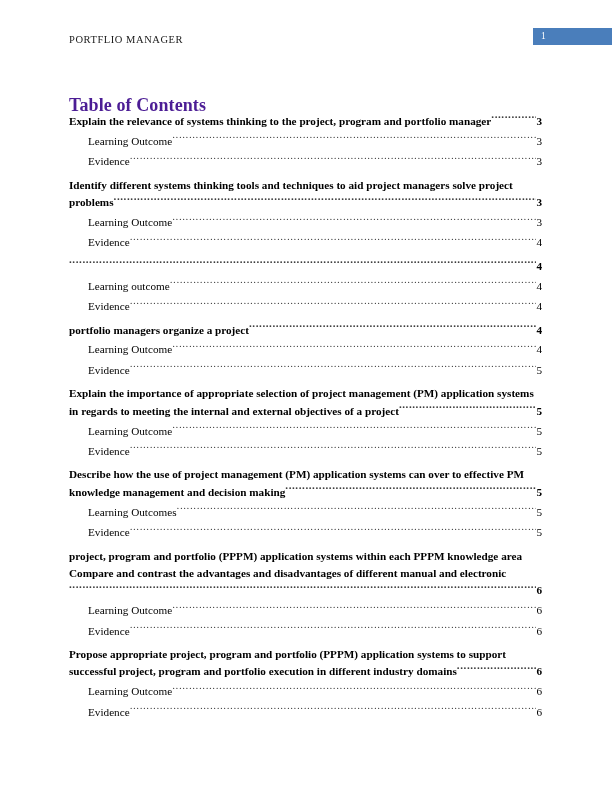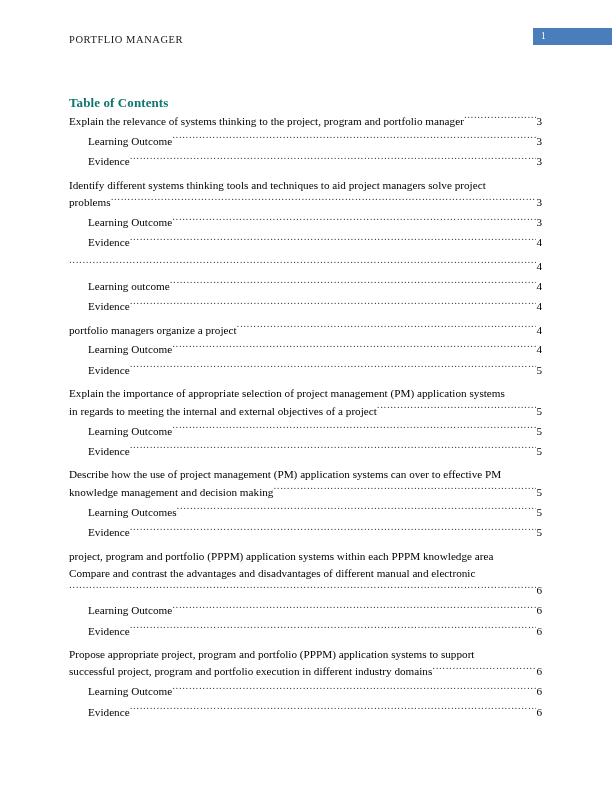--- a/index.html
+++ b/index.html
@@ -43,23 +43,23 @@
     line-height: 17px;
     padding-left: 8px;
     box-sizing: border-box;
   }
 
   
   .toc-title {
     position: absolute;
     top: 95px;
     left: 69px;
-    font-size: 13px;
+    font-size: 18px;
     font-weight: bold;
-    color: #0f766e;
+    color: #4c1d95;
     letter-spacing: 0.1px;
   }
 
   
   .toc {
     position: absolute;
     top: 113px;
     left: 69px;
     width: 473px;
   }
@@ -69,20 +69,21 @@
     text-decoration: none;
     color: #000000;
     font-size: 11.2px;
     line-height: 17.4px;
     position: relative;
   }
   .toc-entry.level-1 {
     margin-left: 0;
     margin-top: 0;
     margin-bottom: 2.5px;
+    font-weight: bold;
   }
   .toc-entry.level-2 {
     margin-left: 19px;
     margin-bottom: 3px;
   }
   .toc-entry.gap-before {
     margin-top: 6px;
   }
 
   

